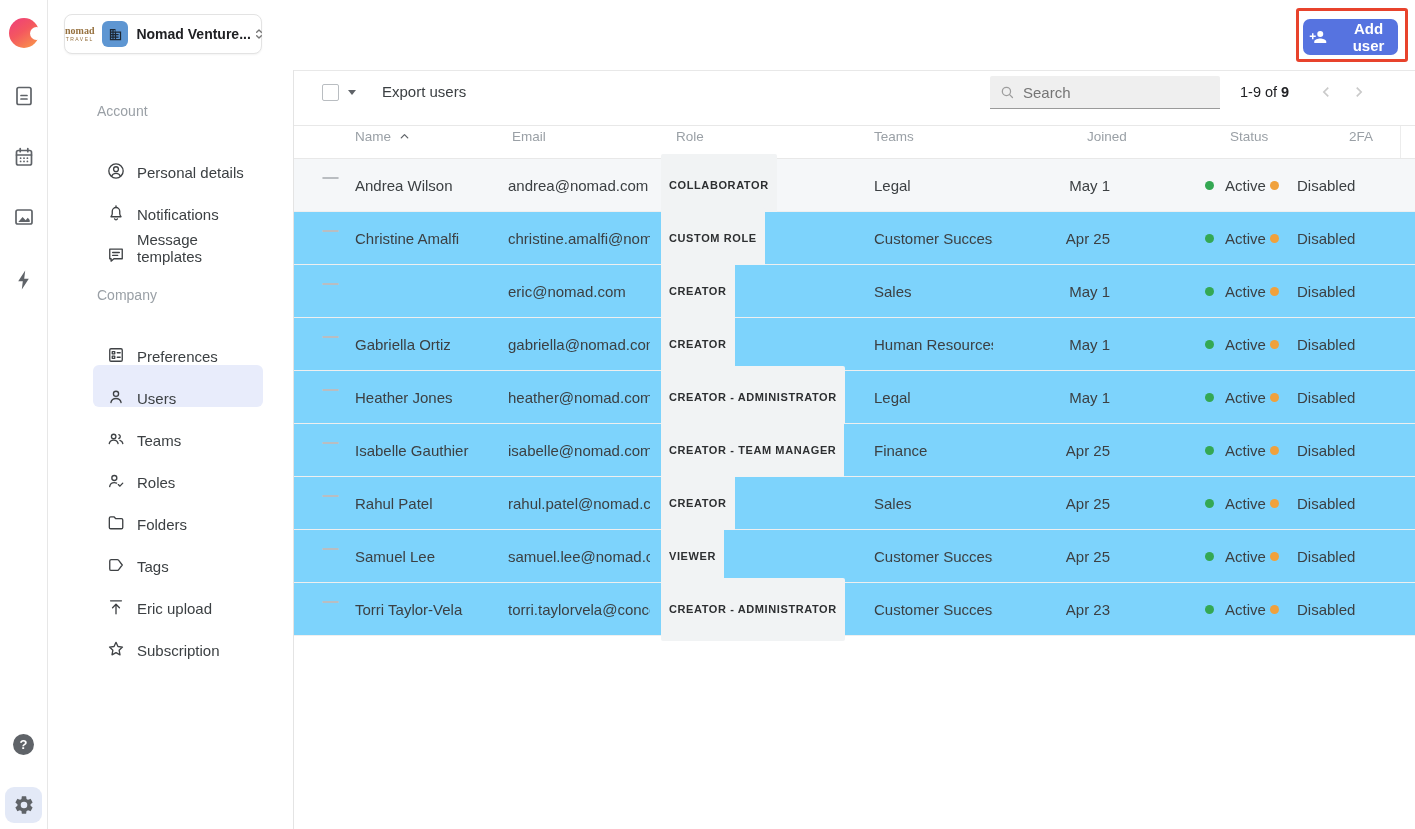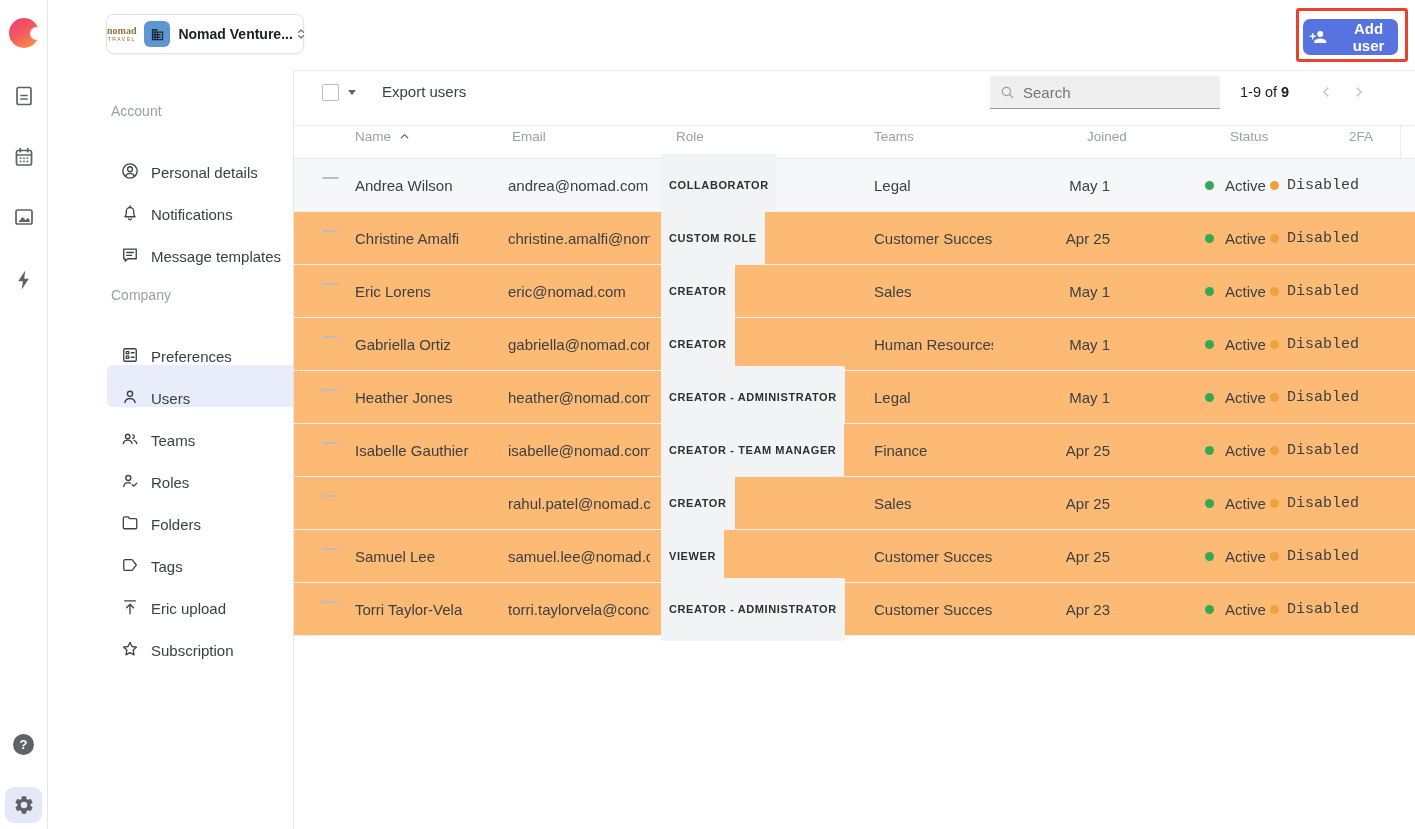--- a/index.html
+++ b/index.html
@@ -16,34 +16,34 @@
   .rail-logo { position:absolute; left:9px; top:18px; width:30px; height:30px; border-radius:50%;
     background:linear-gradient(145deg,#ef4277 8%,#f4575f 45%,#f9974a 95%); }
   .rail-logo::after { content:''; position:absolute; right:-4px; top:9px; width:13px; height:13px; border-radius:50%; background:#fff; }
   .rail-ic { position:absolute; left:12px; width:24px; height:24px; }
   .rail-help { position:absolute; left:13px; top:734px; width:21px; height:21px; border-radius:50%;
     background:#5f6368; color:#fff; font-size:13px; font-weight:bold; display:flex; align-items:center; justify-content:center; }
   .rail-gear { position:absolute; left:5px; top:787px; width:37px; height:36px; border-radius:9px; background:#e3e9f7;
     display:flex; align-items:center; justify-content:center; }
 
   
-  .sidebar { position:absolute; left:49px; top:0; width:244px; height:673px; background:#fff;margin-left:42px; }
+  .sidebar { position:absolute; left:49px; top:0; width:244px; height:673px; background:#fff; }
   .ws-chip { position:absolute; left:15px; top:14px; width:198px; height:40px; background:#fff;
     border:1px solid #e3e3e3; border-radius:8px; box-shadow:0 1px 2px rgba(0,0,0,.05);
     display:flex; align-items:center; }
   .org-logo { width:38px; text-align:center; line-height:1; color:#96713f; }
   .org-logo .l1 { display:block; font-family:"Liberation Serif", serif; font-size:10px; font-weight:bold; }
   .org-logo .l2 { display:block; font-size:5px; letter-spacing:1.5px; margin-top:1px; }
   .chip-div { width:1px; height:22px; background:#e4e4e4; }
   .chip-icon { width:26px; height:26px; border-radius:6px; background:#5e96d2; margin:0 8px; flex:none;
     display:flex; align-items:center; justify-content:center; }
   .chip-name { font-size:14px; font-weight:bold; color:#202124; white-space:nowrap; }
   .unfold { margin-left:auto; margin-right:7px; }
 
-  .side-flow { position:absolute; left:0; top:54px; right:0; }
+  .side-flow { position:absolute; left:0; top:54px; right:0;padding-left:28px; }
   .section-label { margin:0 0 0 20px; height:17px; font-size:14px; color:#9aa0a6; }
   .sl-account { margin-top:49px; }
   .sl-company { margin-top:22px; }
   .gap-items { height:19px; }
   .side-item { display:flex; align-items:flex-end; height:42px; margin:0 30px 0 16px; padding-left:13px;
     border-radius:6px; font-size:15px; color:#3c4043; gap:11px; cursor:pointer; }
   .side-item.selected { background:#e8ecfb; }
   .side-item .ic { width:20px; height:20px; flex:none; }
 
   
@@ -77,33 +77,33 @@
   .th { position:absolute; top:0; height:45px; line-height:45px; white-space:nowrap; }
   .th-name   { left:61px; display:flex; align-items:center; gap:7px; cursor:pointer; }
   .th-email  { left:218px; }
   .th-role   { left:382px; }
   .th-teams  { left:580px; }
   .th-joined { left:793px; }
   .th-status { left:936px; }
   .th-2fa    { left:1055px;text-align:center; }
 
   .rows { position:absolute; left:294px; top:159px; width:1121px; }
-  .row { position:relative; height:53px; border-bottom:1px solid #efefef; background:#fdba74; }
+  .row { position:relative; height:53px; border-bottom:1px solid #efefef; background:#7dd3fc; }
   .row.hl { background:#f5f7f9; }
   .cell { position:absolute; top:0; height:53px; line-height:53px; font-size:15px; color:#3c4043; white-space:nowrap; }
   .c-cb     { left:28px; top:18px; height:auto; line-height:normal; }
   .c-name   { left:61px; width:150px; overflow:hidden; }
   .c-email  { left:214px; width:142px; overflow:hidden; }
   .c-role   { left:367px; display:flex; align-items:center; }
   .badge { display:inline-block; max-width:197px; overflow:hidden; background:#f1f3f4; color:#2d2f31;
     font-size:11px; font-weight:bold; letter-spacing:.6px; padding:5px 8px; border-radius:2px; white-space:nowrap; }
   .c-teams  { left:580px; width:119px; overflow:hidden; }
   .c-joined { left:716px; width:100px; text-align:right; }
   .c-status { left:911px; display:flex; align-items:center; gap:11px; }
-  .c-2fa    { left:976px; display:flex; align-items:center; gap:8px;font-family:Liberation Mono, monospace; }
+  .c-2fa    { left:976px; display:flex; align-items:center; gap:18px; }
   .dot { width:9px; height:9px; border-radius:50%; flex:none; }
 </style>
 </head>
 <body>
 
 <div class="rail">
   <div class="rail-logo"></div>
 
   <div class="rail-ic" style="top:84px">
     <svg viewBox="0 0 24 24" fill="none" stroke="#5f6368" stroke-width="1.7" stroke-linecap="round" stroke-linejoin="round">
@@ -374,21 +374,20 @@
         <span class="dot" style="background: rgb(52, 168, 83);"></span>
         <span>Active</span>
       </div>
       <div class="cell c-2fa">
         <span class="dot" style="background: rgb(240, 161, 60);"></span>
         <span>Disabled</span>
       </div>
     </div>
     <div class="row">
       <div class="cb c-cb cell"></div>
-      <div class="cell c-name">Eric Lorens</div>
       <div class="cell c-email">eric@nomad.com</div>
       <div class="cell c-role">
         <span class="badge">CREATOR</span>
       </div>
       <div class="cell c-teams">Sales</div>
       <div class="cell c-joined">May 1</div>
       <div class="cell c-status">
         <span class="dot" style="background: rgb(52, 168, 83);"></span>
         <span>Active</span>
       </div>
@@ -446,20 +445,21 @@
         <span class="dot" style="background: rgb(52, 168, 83);"></span>
         <span>Active</span>
       </div>
       <div class="cell c-2fa">
         <span class="dot" style="background: rgb(240, 161, 60);"></span>
         <span>Disabled</span>
       </div>
     </div>
     <div class="row">
       <div class="cb c-cb cell"></div>
+      <div class="cell c-name">Rahul Patel</div>
       <div class="cell c-email">rahul.patel@nomad.com</div>
       <div class="cell c-role">
         <span class="badge">CREATOR</span>
       </div>
       <div class="cell c-teams">Sales</div>
       <div class="cell c-joined">Apr 25</div>
       <div class="cell c-status">
         <span class="dot" style="background: rgb(52, 168, 83);"></span>
         <span>Active</span>
       </div>

